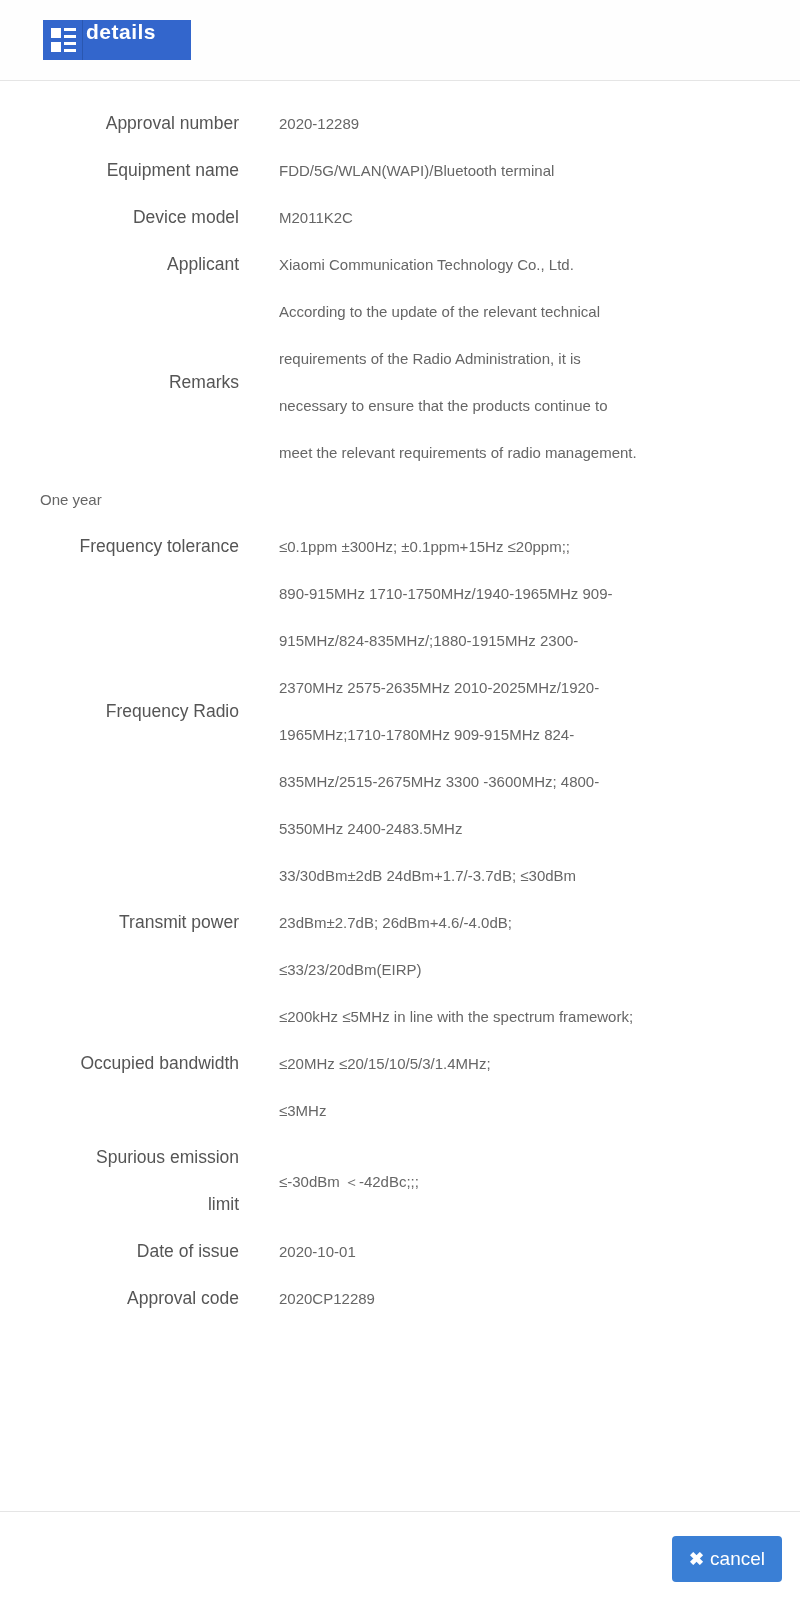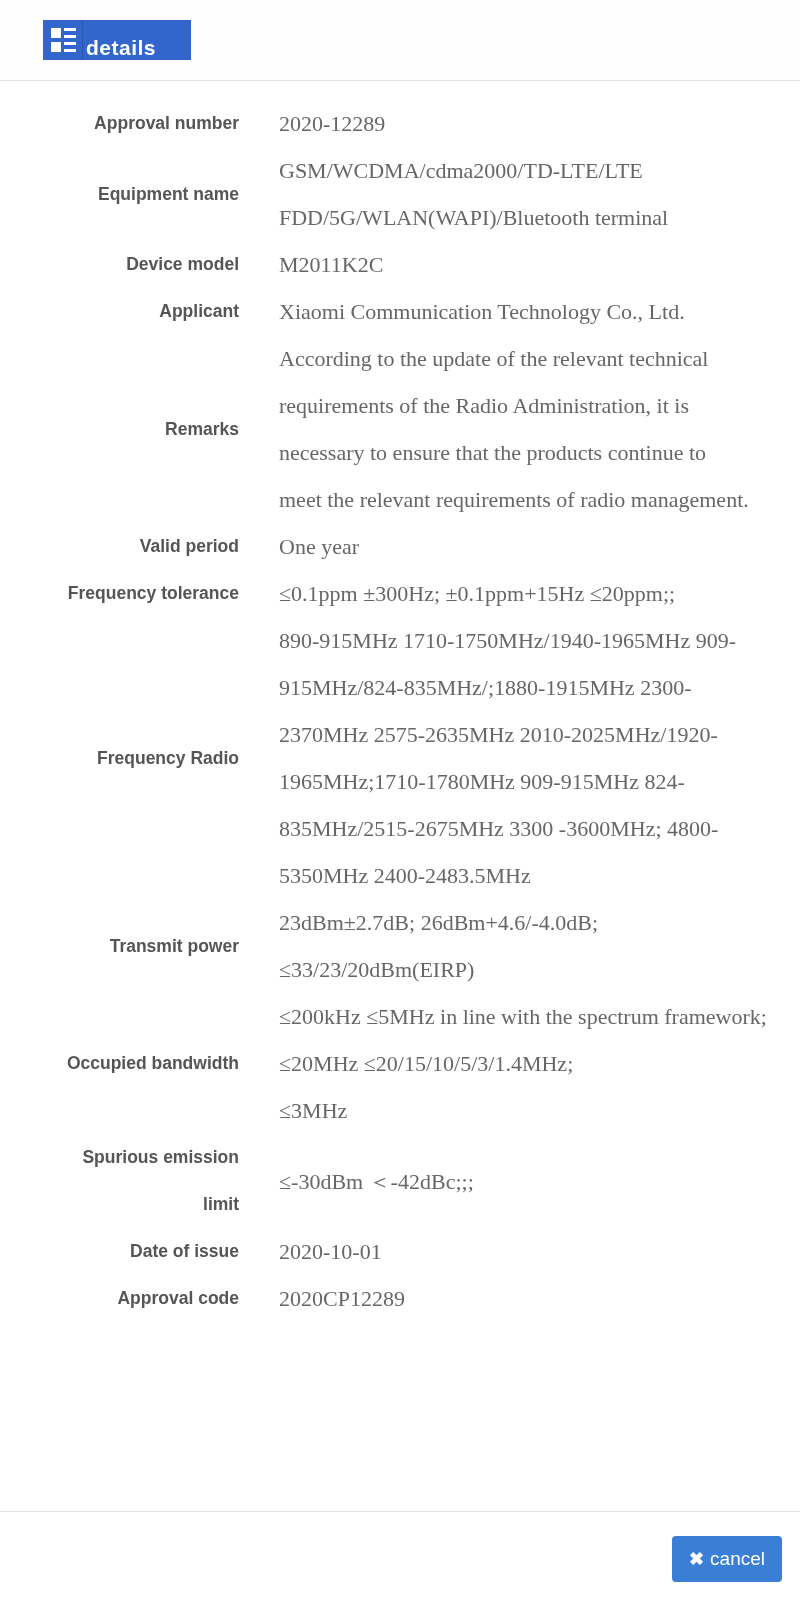--- a/index.html
+++ b/index.html
@@ -10,21 +10,21 @@
       position: relative; overflow: hidden;
     }
     .header {
       position: absolute; left: 0; top: 0; width: 800px; height: 80px;
       border-bottom: 1px solid #e5e5e5;
       background: #fefefe;
     }
     .title-badge {
       position: absolute; left: 43px; top: 20px; width: 148px; height: 40px;
       background: #3366cc;
-      display: flex; align-items: flex-end;
+      display: flex; align-items: flex-start;
       color: #ffffff;
     }
     .title-icon {
       width: 40px; height: 40px; position: relative;
       border-right: 1px solid #2a57b0;
       box-sizing: border-box;
     }
     .title-icon .sq { position: absolute; background: #fff; width: 10px; height: 10px; }
     .title-icon .ln { position: absolute; background: #fff; height: 3px; width: 12px; }
     .title-text {
@@ -32,29 +32,28 @@
       padding-left: 3px;
     }
     .content {
       position: absolute; left: 0; top: 100px; width: 800px;
     }
     .row {
       display: flex; align-items: center;
     }
     .label {
       width: 239px; text-align: right;
-      color: #555555; font-weight: bold; font-size: 17.5px;
+      color: #555555; font-weight: normal; font-size: 17.5px;
       line-height: 47px;
       box-sizing: border-box;
     }
     .value {
       padding-left: 40px; width: 480px;
-      color: #666666; font-size: 22px;
+      color: #666666; font-size: 15px;
       line-height: 47px;
-      font-family: Liberation Serif, serif;
     }
     .value .line { display: block; white-space: nowrap; }
     .footer {
       position: absolute; left: 0; top: 1511px; width: 800px; height: 88px;
       border-top: 1px solid #e5e5e5;
     }
     .cancel-btn {
       position: absolute; left: 672px; top: 24px; width: 110px; height: 46px;
       background: #3a7fd5; border-radius: 4px;
       color: #fff; font-size: 19px;
@@ -83,21 +82,20 @@
 <div class="content" id="details-table">
     <div class="row">
       <div class="label">Approval number</div>
       <div class="value">
         <span class="line">2020-12289</span>
       </div>
     </div>
     <div class="row">
       <div class="label">Equipment name</div>
       <div class="value">
-        <span class="line">GSM/WCDMA/cdma2000/TD-LTE/LTE</span>
         <span class="line">FDD/5G/WLAN(WAPI)/Bluetooth terminal</span>
       </div>
     </div>
     <div class="row">
       <div class="label">Device model</div>
       <div class="value">
         <span class="line">M2011K2C</span>
       </div>
     </div>
     <div class="row">
@@ -109,21 +107,20 @@
     <div class="row">
       <div class="label">Remarks</div>
       <div class="value">
         <span class="line">According to the update of the relevant technical</span>
         <span class="line">requirements of the Radio Administration, it is</span>
         <span class="line">necessary to ensure that the products continue to</span>
         <span class="line">meet the relevant requirements of radio management.</span>
       </div>
     </div>
     <div class="row">
-      <div class="label">Valid period</div>
       <div class="value">
         <span class="line">One year</span>
       </div>
     </div>
     <div class="row">
       <div class="label">Frequency tolerance</div>
       <div class="value">
         <span class="line">≤0.1ppm ±300Hz; ±0.1ppm+15Hz ≤20ppm;;</span>
       </div>
     </div>
@@ -134,20 +131,21 @@
         <span class="line">915MHz/824-835MHz/;1880-1915MHz 2300-</span>
         <span class="line">2370MHz 2575-2635MHz 2010-2025MHz/1920-</span>
         <span class="line">1965MHz;1710-1780MHz 909-915MHz 824-</span>
         <span class="line">835MHz/2515-2675MHz 3300 -3600MHz; 4800-</span>
         <span class="line">5350MHz 2400-2483.5MHz</span>
       </div>
     </div>
     <div class="row">
       <div class="label">Transmit power</div>
       <div class="value">
+        <span class="line">33/30dBm±2dB 24dBm+1.7/-3.7dB; ≤30dBm</span>
         <span class="line">23dBm±2.7dB; 26dBm+4.6/-4.0dB;</span>
         <span class="line">≤33/23/20dBm(EIRP)</span>
       </div>
     </div>
     <div class="row">
       <div class="label">Occupied bandwidth</div>
       <div class="value">
         <span class="line">≤200kHz ≤5MHz in line with the spectrum framework;</span>
         <span class="line">≤20MHz ≤20/15/10/5/3/1.4MHz;</span>
         <span class="line">≤3MHz</span>

